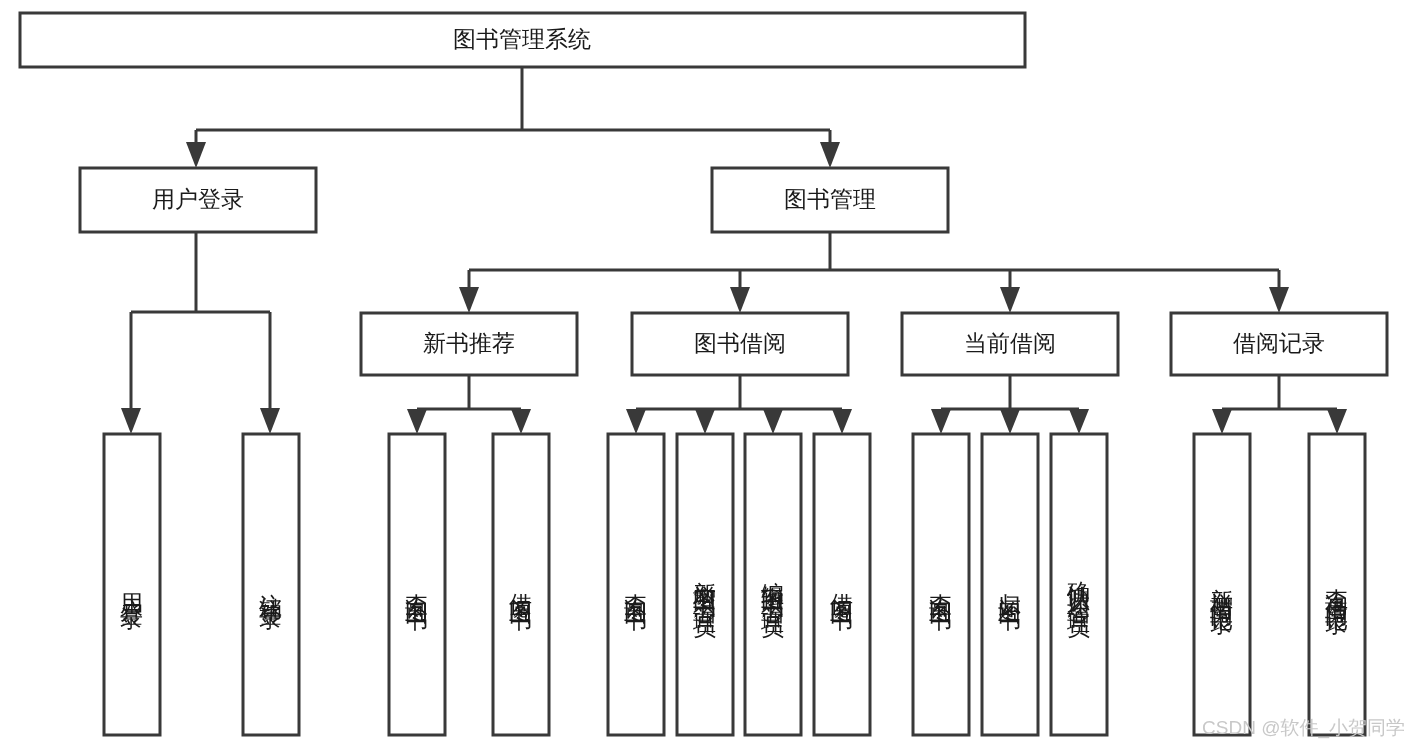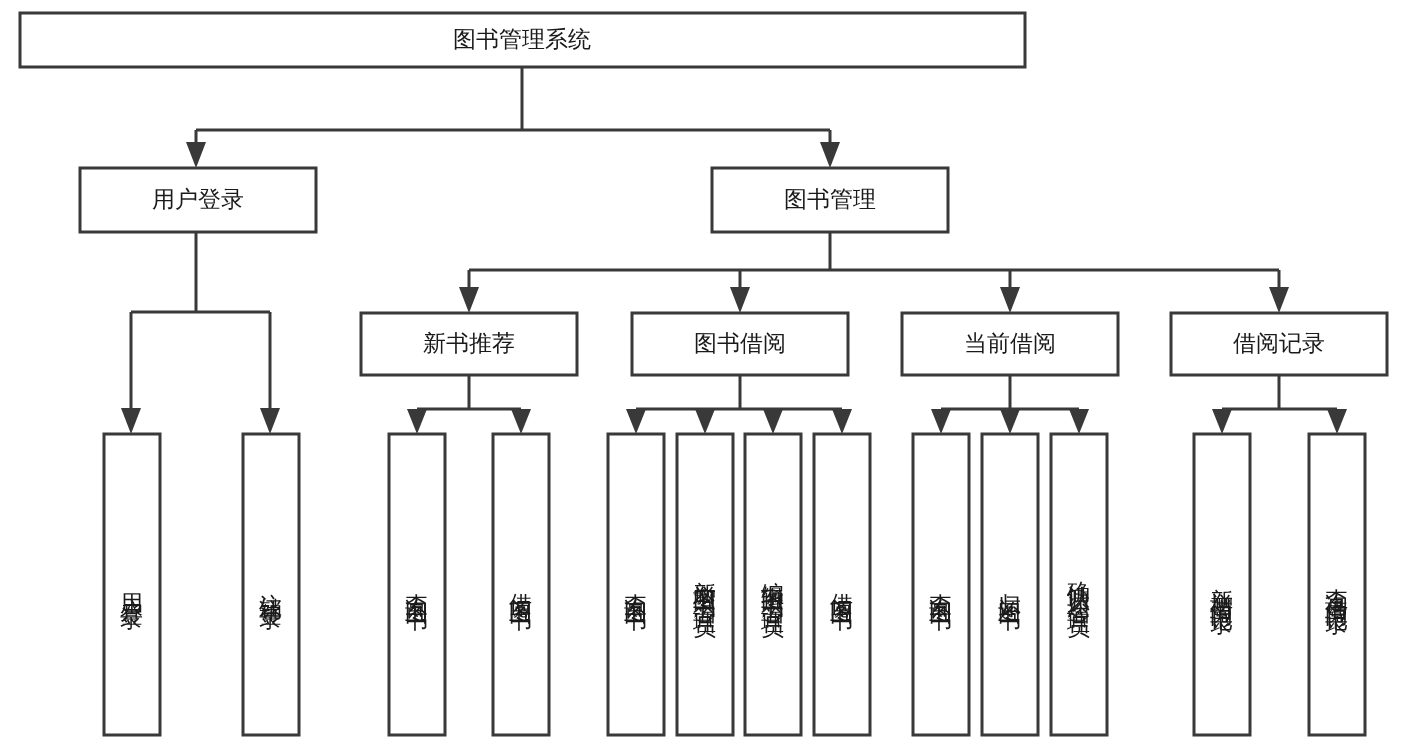--- a/index.html
+++ b/index.html
@@ -238,14 +238,15 @@
       <text class="node-label-v" x="1222" y="585">新增借阅记录</text>
     </g>
 
     <g>
       <rect class="node-box" x="1309" y="434" width="56" height="301"></rect>
       <text class="node-label-v" x="1337" y="585">查询借阅记录</text>
     </g>
 
   </svg>
 
+  <div class="watermark">CSDN @软件_小贺同学</div>
 
 </div>
 
 </body></html>

